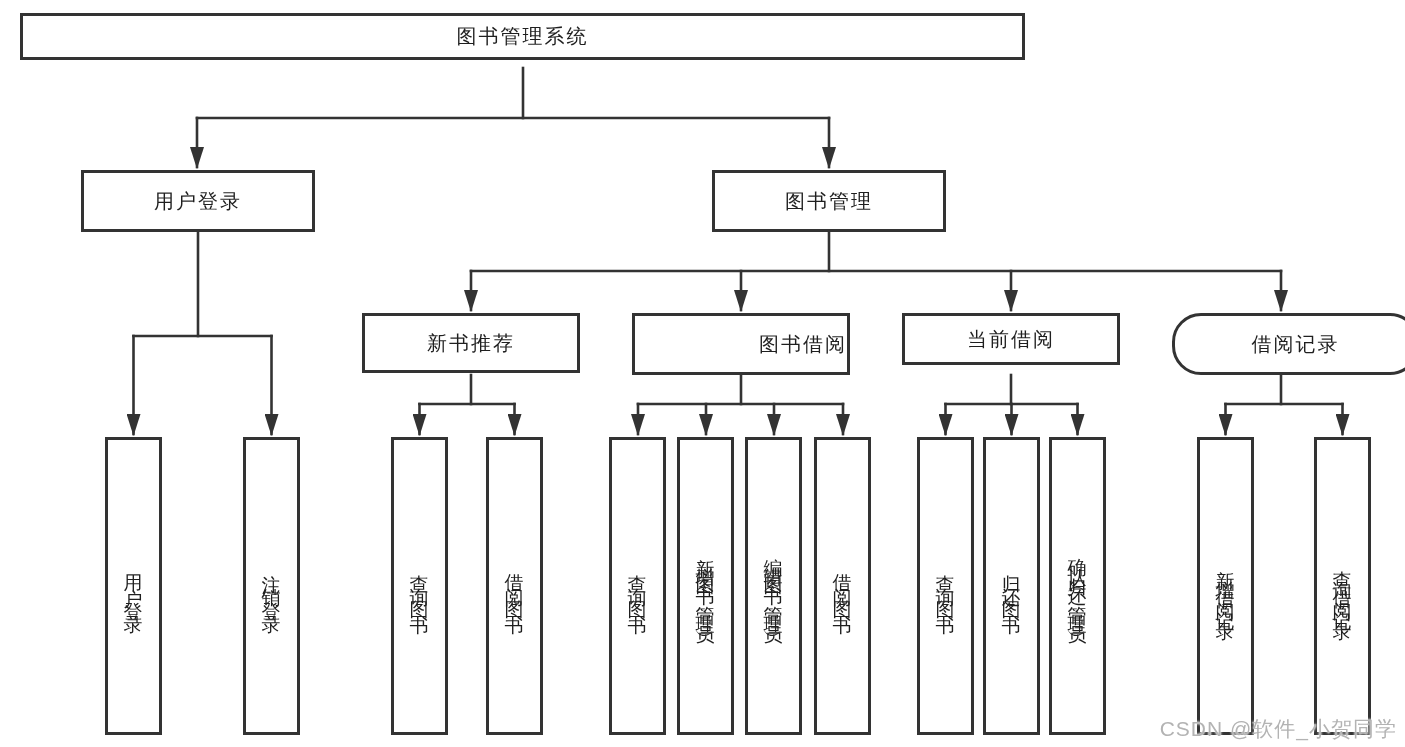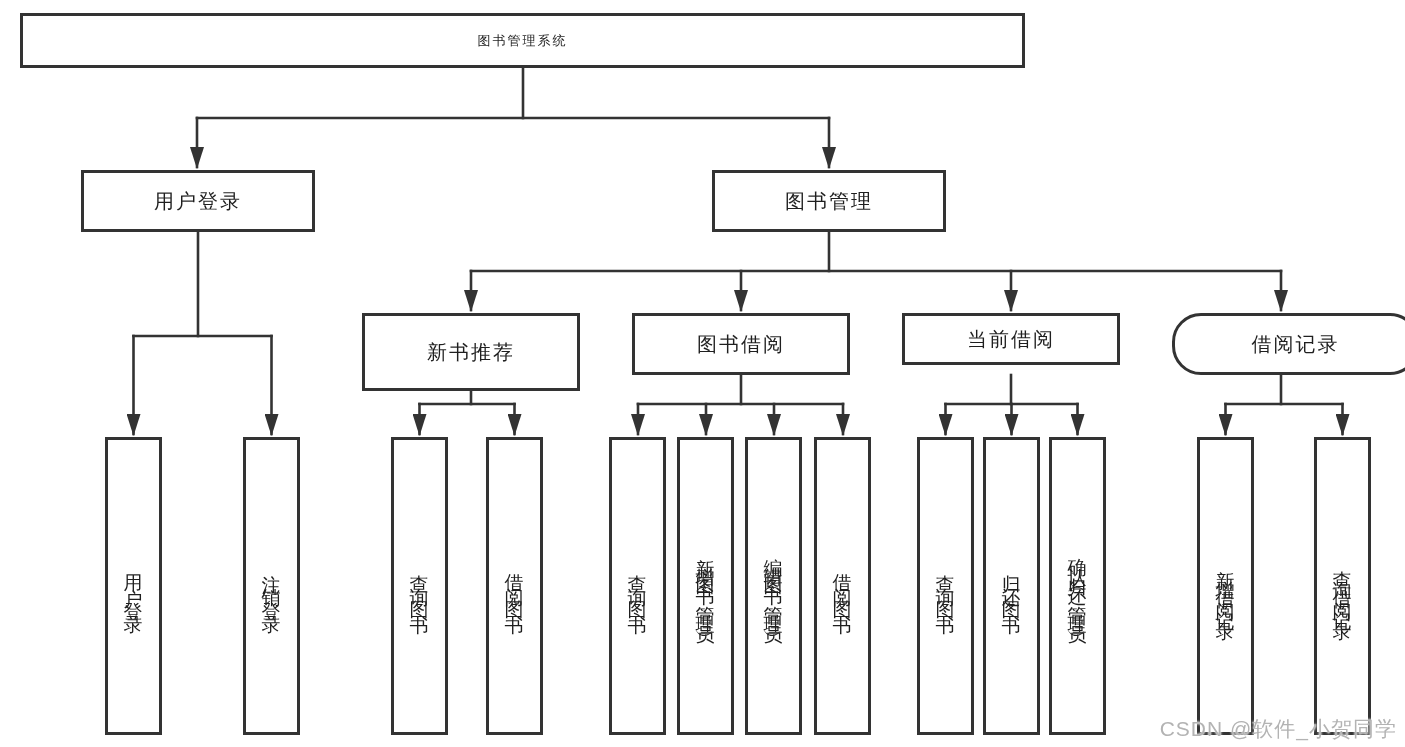--- a/index.html
+++ b/index.html
@@ -38,22 +38,22 @@
     display: flex;
     align-items: center;
     justify-content: center;
     z-index: 1;
   }
   .hnode {
     font-size: 20px;
     letter-spacing: 2px;
   }
   .root-node {
-    left: 20px; top: 13px; width: 1005px; height: 55px;
-    font-size: 13px;
+    left: 20px; top: 13px; width: 1005px; height: 47px;
+    font-size: 20px;
   }
   .leaf {
     top: 437px;
     width: 57px;
     height: 298px;
   }
   .vlabel {
     writing-mode: vertical-rl;
     text-orientation: mixed;
     font-size: 19px;
@@ -132,24 +132,24 @@
     <span>图书管理系统</span>
   </div>
 
   <div class="node hnode" style="left:81px; top:170px; width:234px; height:62px;">
     <span>用户登录</span>
   </div>
   <div class="node hnode" style="left:712px; top:170px; width:234px; height:62px;">
     <span>图书管理</span>
   </div>
 
-  <div class="node hnode" style="left:362px; top:313px; width:218px; height:78px;">
+  <div class="node hnode" style="left:362px; top:313px; width:218px; height:60px;">
     <span>新书推荐</span>
   </div>
-  <div class="node hnode" style="left:632px; top:313px; width:218px; height:62px;">
+  <div class="node hnode" style="left:632px; top:313px; width:218px; height:62px;justify-content:flex-end;">
     <span>图书借阅</span>
   </div>
   <div class="node hnode" style="left:902px; top:313px; width:218px; height:52px;">
     <span>当前借阅</span>
   </div>
   <div class="node hnode" style="left:1172px; top:313px; width:247px; height:62px;border-radius:29px;">
     <span>借阅记录</span>
   </div>
 
   <div class="node leaf" style="left:105px;">

